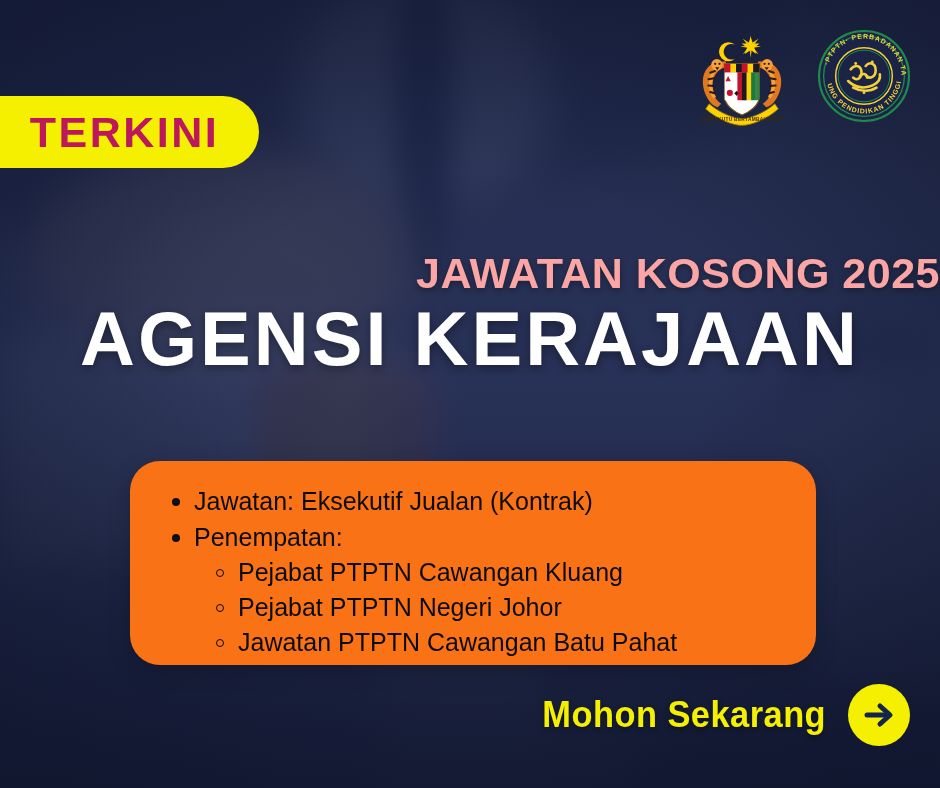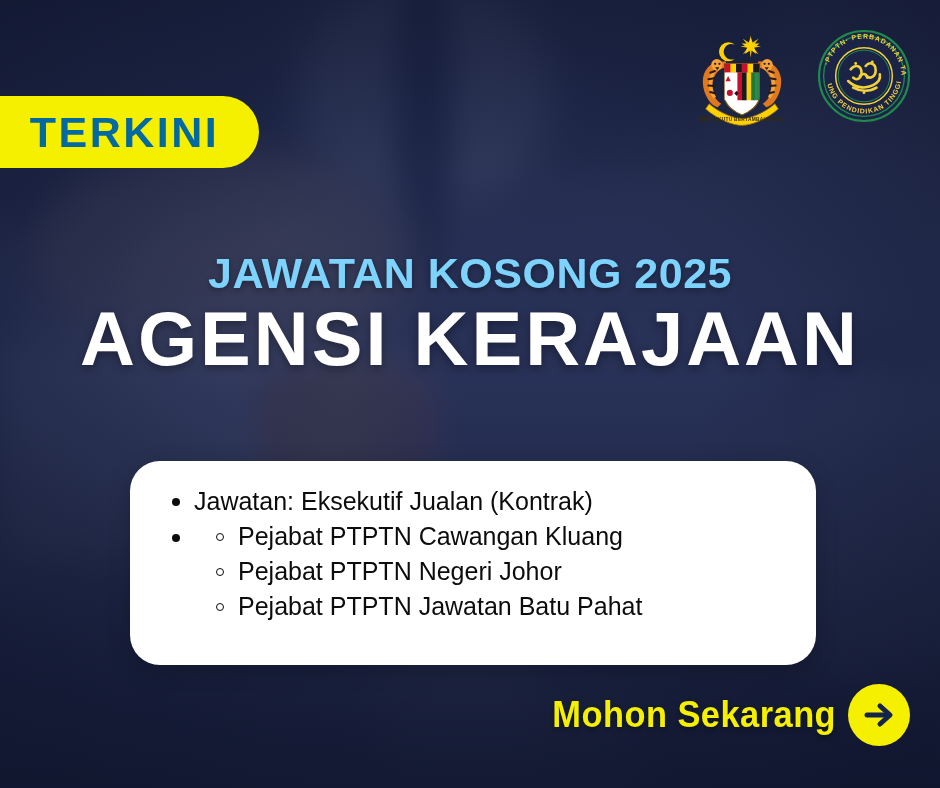--- a/index.html
+++ b/index.html
@@ -188,65 +188,66 @@
     background: #F5EF00;
     border-radius: 40px;
     display: flex;
     align-items: center;
     justify-content: center;
     padding-left: 26px;
     box-sizing: border-box;
     z-index: 5;
   }
   .terkini-badge span {
-    color: #0369a1;
+    color: #be185d;
     font-size: 43px;
     font-weight: bold;
     letter-spacing: 2.5px;
     font-family: "Liberation Sans", sans-serif;
   }
 
   
   .headline-block {
     position: absolute;
     left: 0;
     right: 0;
     top: 252px;
     text-align: center;
     z-index: 5;
   }
   .head-sub {
-    color: #7dd3fc;
+    color: #fca5a5;
     font-size: 43px;
     font-weight: bold;
     letter-spacing: 0.5px;
     line-height: 1;
     margin: 0 0 6px 0;
     font-family: "Liberation Sans", sans-serif;
     text-shadow: 0 2px 6px rgba(0,0,0,.35);
+    text-align: right;
   }
   .head-main {
     color: #ffffff;
     font-size: 76px;
     font-weight: bold;
     letter-spacing: 3px;
     line-height: 1;
     margin: 0;
     font-family: "Liberation Sans", sans-serif;
     text-shadow: 0 3px 10px rgba(0,0,0,.35);
   }
 
   
   .card {
     position: absolute;
     left: 130px;
     top: 461px;
     width: 686px;
     height: 204px;
-    background: #ffffff;
+    background: #f97316;
     border-radius: 30px;
     box-sizing: border-box;
     padding: 22px 30px 18px 30px;
     z-index: 5;
     box-shadow: 0 6px 22px rgba(0,0,0,.22);
   }
   .card ul {
     list-style: none;
     margin: 0;
     padding: 0;
@@ -294,21 +295,21 @@
     box-sizing: border-box;
   }
 
   
   .cta {
     position: absolute;
     right: 30px;
     bottom: 42px;
     display: flex;
     align-items: center;
-    gap: 12px;
+    gap: 22px;
     z-index: 6;
   }
   .cta-text {
     color: #F5EF00;
     font-size: 37px;
     font-weight: bold;
     letter-spacing: 0.5px;
     font-family: "Liberation Sans", sans-serif;
     text-shadow: 0 2px 6px rgba(0,0,0,.4);
     transform: scaleX(0.93);
@@ -464,29 +465,30 @@
     <div class="head-sub">JAWATAN KOSONG 2025</div>
     <div class="head-main">AGENSI KERAJAAN</div>
   </div>
 
   <div class="card">
     <ul>
       <li class="lvl1">
         <span>Jawatan: Eksekutif Jualan (Kontrak)</span>
       </li>
       <li class="lvl1">
+        <span>Penempatan:</span>
         <ul class="sub">
           <li class="lvl2">
             <span>Pejabat PTPTN Cawangan Kluang</span>
           </li>
           <li class="lvl2">
             <span>Pejabat PTPTN Negeri Johor</span>
           </li>
           <li class="lvl2">
-            <span>Pejabat PTPTN Jawatan Batu Pahat</span>
+            <span>Jawatan PTPTN Cawangan Batu Pahat</span>
           </li>
         </ul>
       </li>
     </ul>
   </div>
 
   <div class="cta">
     <div class="cta-text">Mohon Sekarang</div>
     <button class="cta-btn">
       <svg width="36" height="36" viewBox="0 0 36 36">

